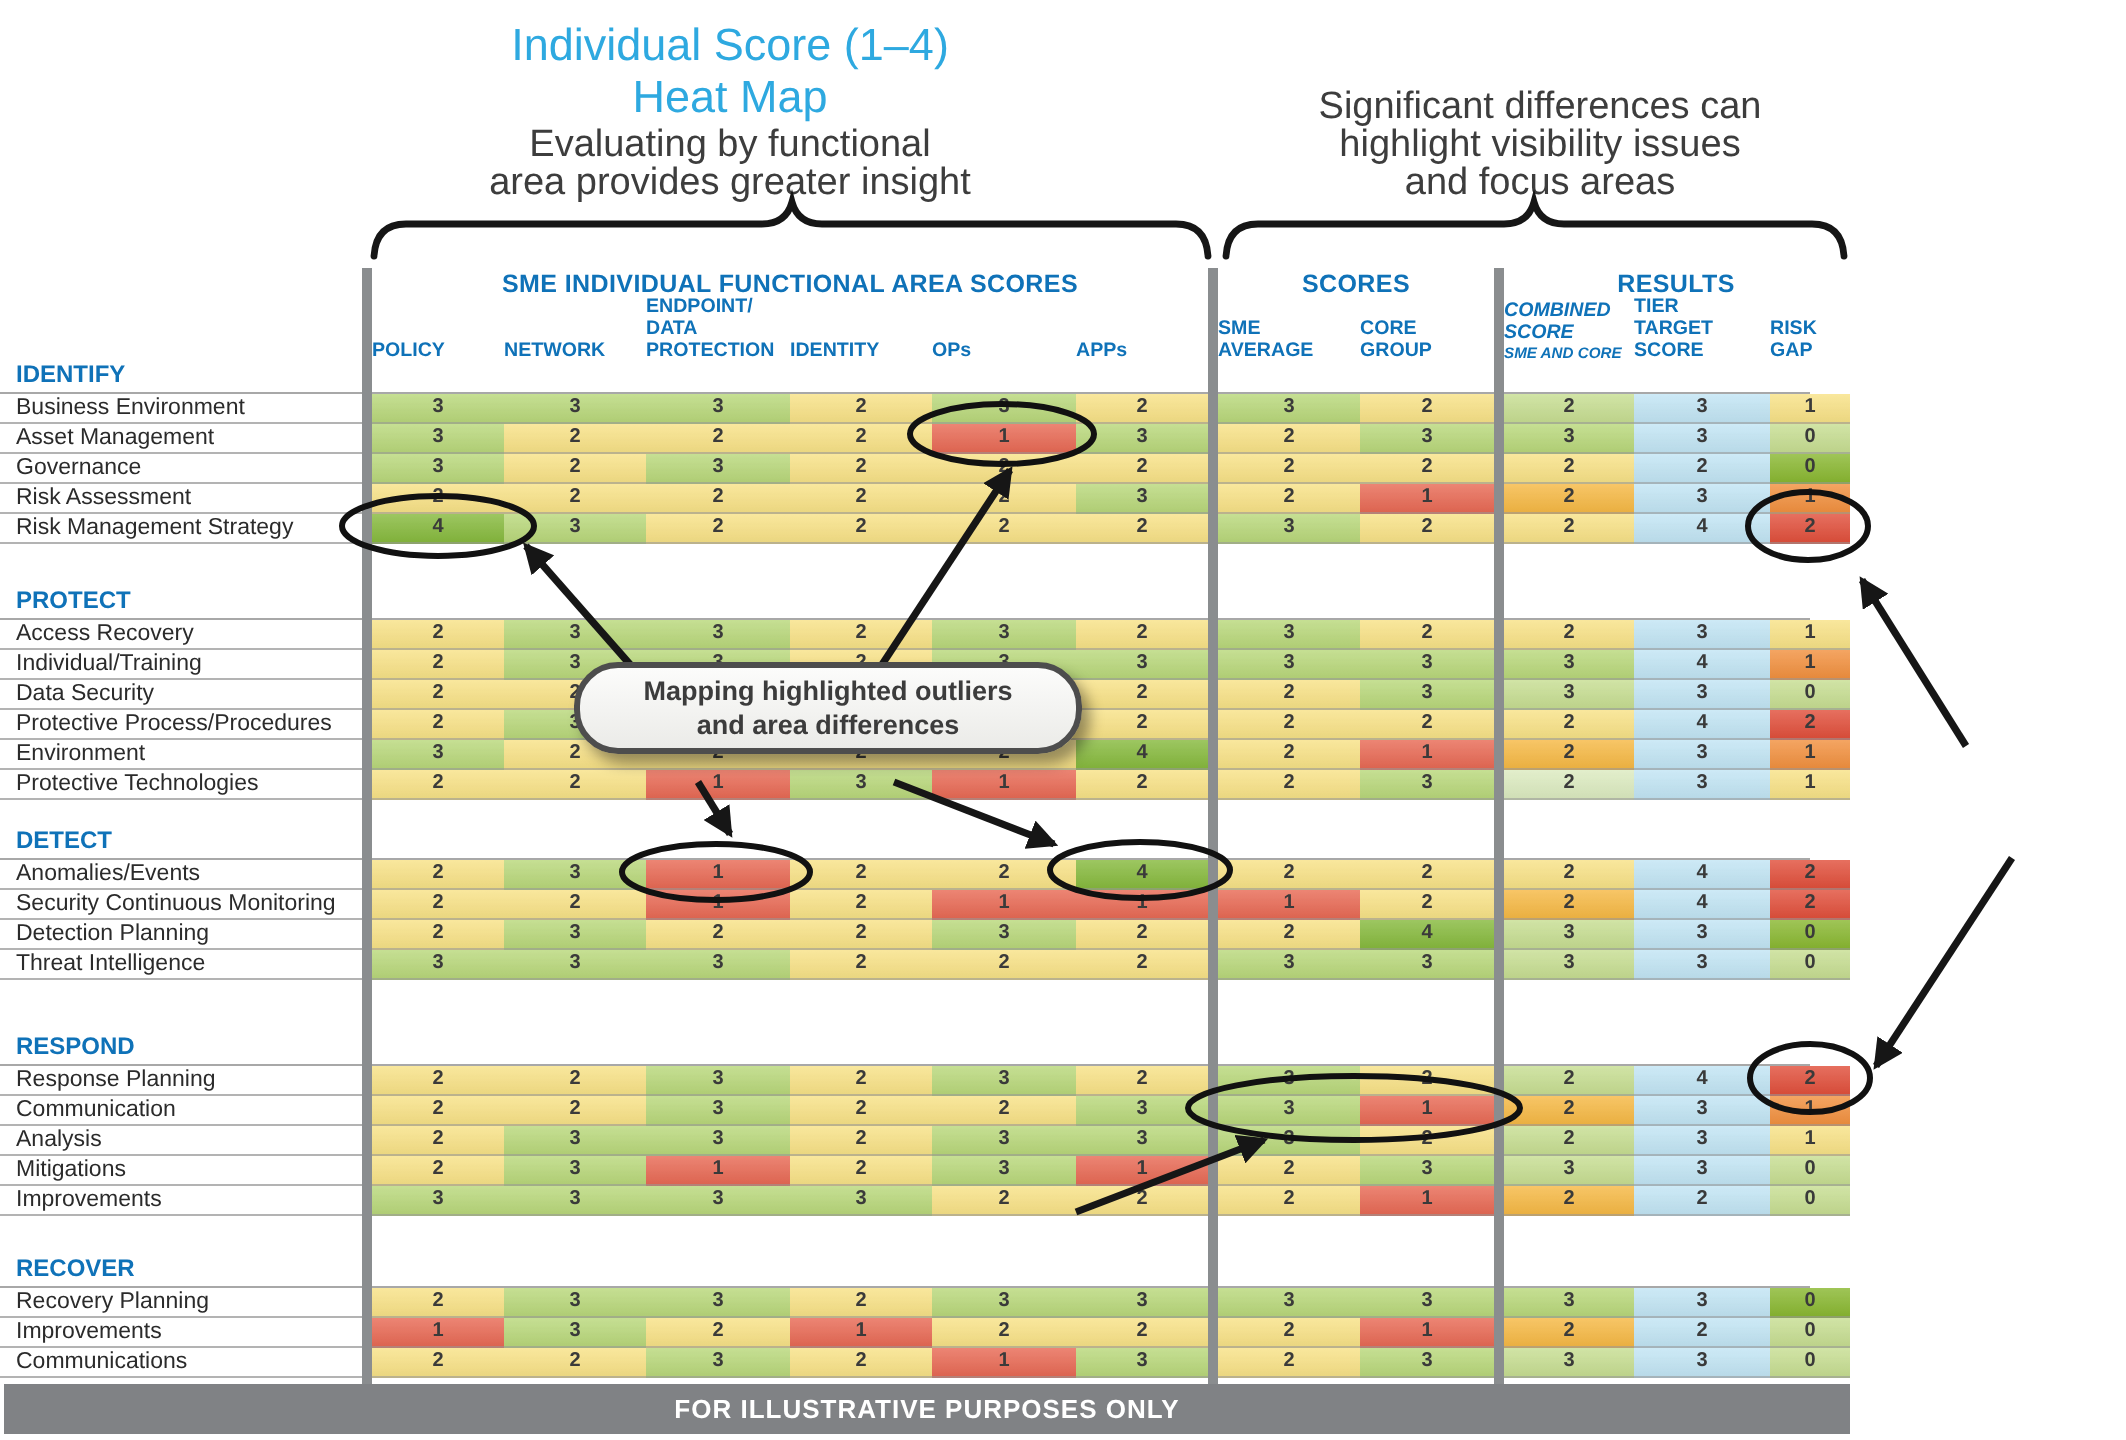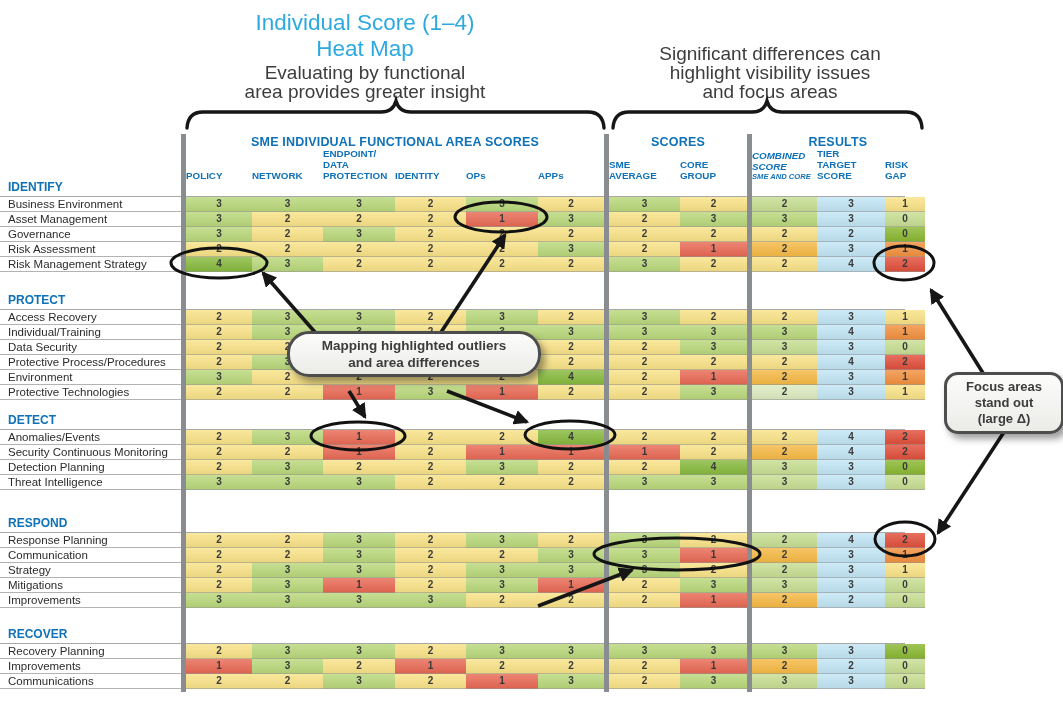--- a/index.html
+++ b/index.html
@@ -347,21 +347,21 @@
         <div class="cell c-y2" style="grid-column: 6;">2</div>
         <div class="cell c-y2" style="grid-column: 7;">2</div>
         <div class="cell c-g3" style="grid-column: 8;">3</div>
         <div class="cell c-g3" style="grid-column: 10;">3</div>
         <div class="cell c-r1" style="grid-column: 11;">1</div>
         <div class="cell c-or" style="grid-column: 13;">2</div>
         <div class="cell c-bl" style="grid-column: 14;">3</div>
         <div class="cell c-og" style="grid-column: 15;">1</div>
       </div>
       <div class="trow">
-        <div class="rlabel">Strategy</div>
+        <div class="rlabel">Analysis</div>
         <div class="cell c-y2" style="grid-column: 3;">2</div>
         <div class="cell c-g3" style="grid-column: 4;">3</div>
         <div class="cell c-g3" style="grid-column: 5;">3</div>
         <div class="cell c-y2" style="grid-column: 6;">2</div>
         <div class="cell c-g3" style="grid-column: 7;">3</div>
         <div class="cell c-g3" style="grid-column: 8;">3</div>
         <div class="cell c-g3" style="grid-column: 10;">3</div>
         <div class="cell c-y2" style="grid-column: 11;">2</div>
         <div class="cell c-lg" style="grid-column: 13;">2</div>
         <div class="cell c-bl" style="grid-column: 14;">3</div>
@@ -463,17 +463,15 @@
     <line x1="430" y1="349" x2="505" y2="235" stroke="#161616" stroke-width="3.6" marker-end="url(#ah)"></line>
     <line x1="349" y1="391" x2="365" y2="417" stroke="#161616" stroke-width="3.6" marker-end="url(#ah)"></line>
     <line x1="447" y1="391" x2="527" y2="422" stroke="#161616" stroke-width="3.6" marker-end="url(#ah)"></line>
     <line x1="983" y1="373" x2="931" y2="290" stroke="#161616" stroke-width="3.6" marker-end="url(#ah)"></line>
     <line x1="1006" y1="429" x2="938" y2="533" stroke="#161616" stroke-width="3.6" marker-end="url(#ah)"></line>
     <line x1="538" y1="606" x2="632" y2="570" stroke="#161616" stroke-width="3.6" marker-end="url(#ah)"></line>
   </svg>
 
   <div id="callout-mapping" class="callout">Mapping highlighted outliers
 and area differences</div>
-  <div id="callout-focus" class="callout">Focus areas
-stand out
-(large Δ)</div>
-
+
+  <div id="footer">FOR ILLUSTRATIVE PURPOSES ONLY</div>
 </div>
 
 </body></html>

